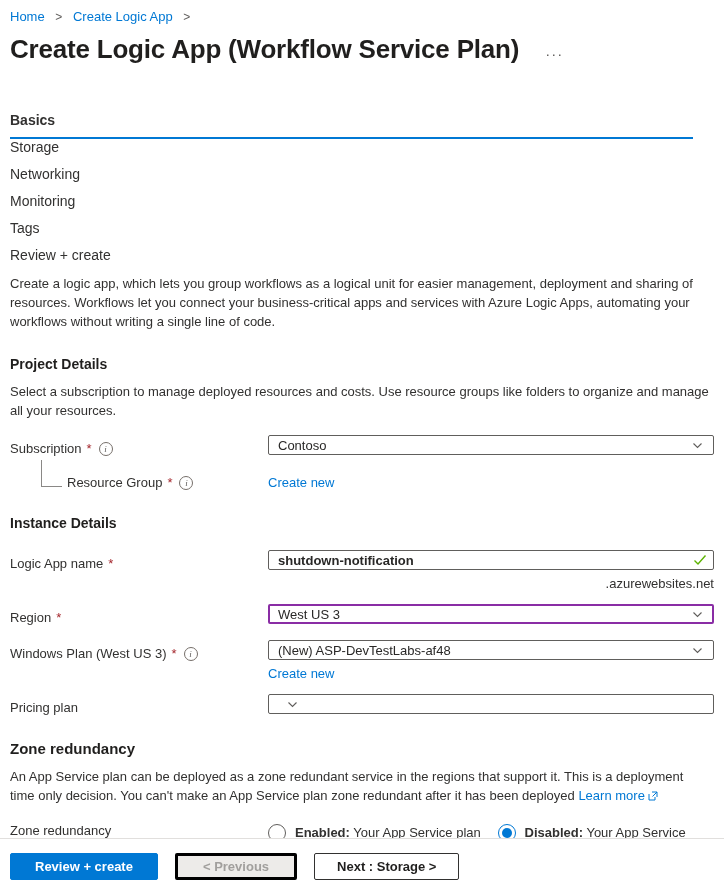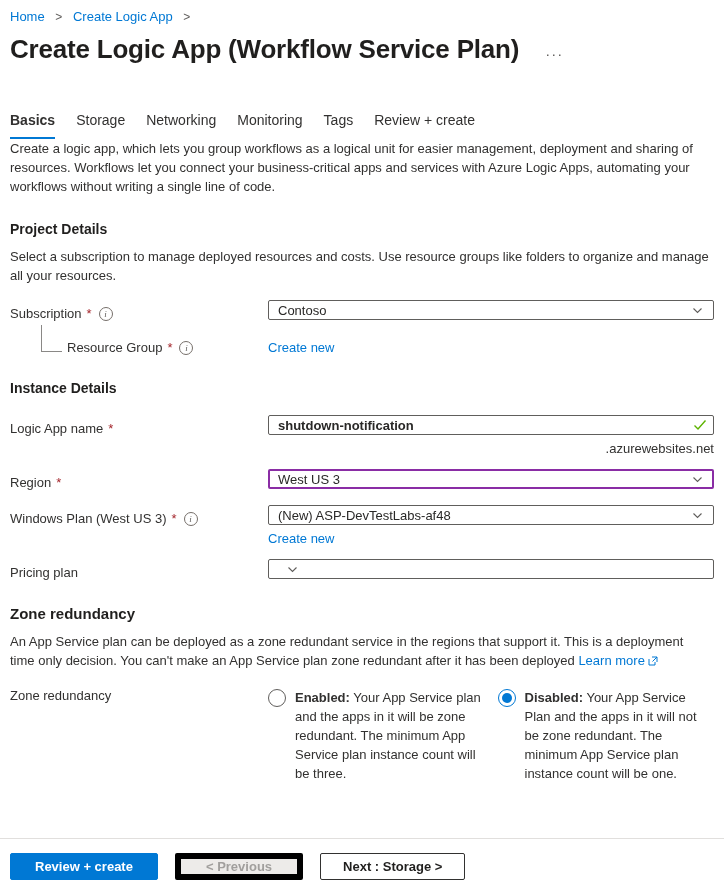--- a/index.html
+++ b/index.html
@@ -32,21 +32,21 @@
   .title-ellipsis {
     margin-left: 26px;
     color: #605e5c;
     font-size: 15px;
     letter-spacing: 1px;
     cursor: pointer;
     line-height: 1;
     padding-top: 8px;
   }
   
-  .tabs { display: flex; margin-top: 47px; }
+  .tabs { display: flex; margin-top: 47px; flex-direction: column; }
   .tab {
     margin-right: 21px;
     font-size: 14px;
     color: #323130;
     text-decoration: none;
     padding-bottom: 9px;
     cursor: pointer;
     border-bottom: 2px solid transparent;
   }
   .tab.active { font-weight: 700; border-bottom: 2px solid #0078d4; }
@@ -158,21 +158,21 @@
   .btn {
     height: 27px;
     font-family: "Liberation Sans", sans-serif;
     font-size: 13px;
     font-weight: 700;
     border-radius: 2px;
     cursor: pointer;
     padding: 0 19px;
   }
   .btn.primary { background: #0078d4; color: #fff; border: 1px solid #0078d4; padding: 0 24px; }
-  .btn.disabled { background: #edebe9; color: #a19f9d; border: 6px solid #000000; cursor: default; padding: 0 25px; }
+  .btn.disabled { background: #edebe9; color: #a19f9d; border: 3px solid #000000; cursor: default; padding: 0 25px; }
   .btn.secondary { background: #fff; color: #201f1e; border: 1px solid #323130; padding: 0 22px; }
 </style>
 </head>
 <body>
 
 <div class="page">
 
   <div class="breadcrumb">
     <a>Home</a>
     <span class="sep">&gt;</span>

